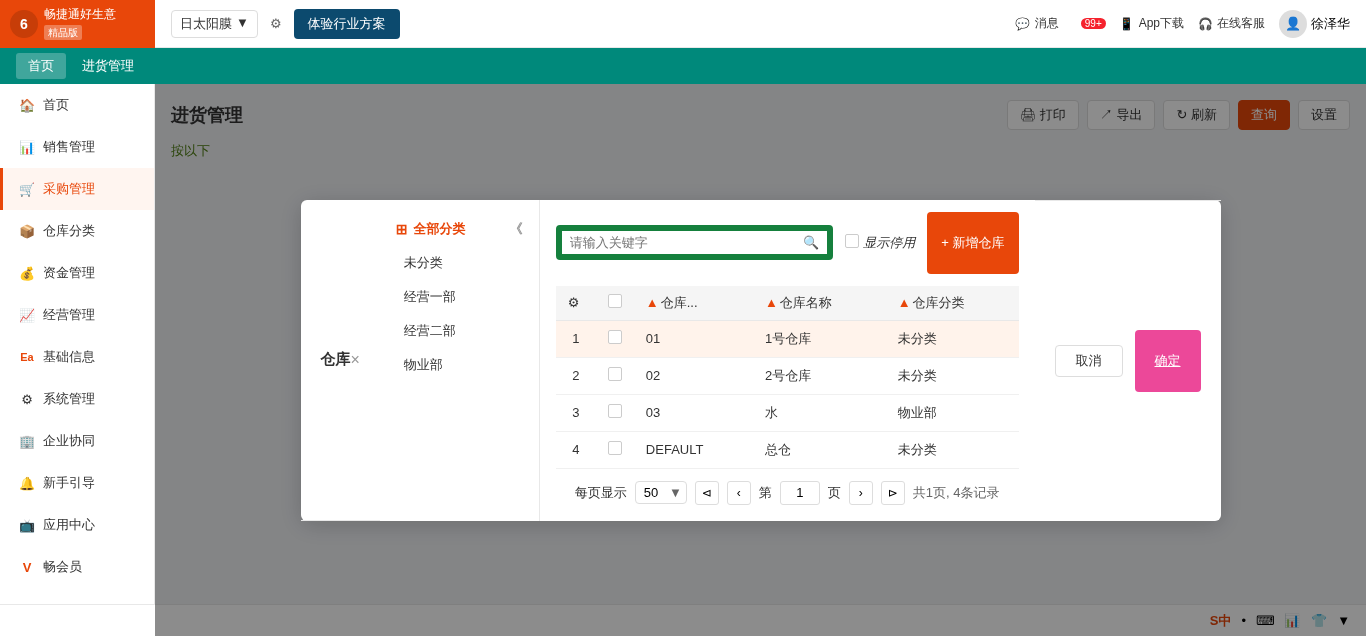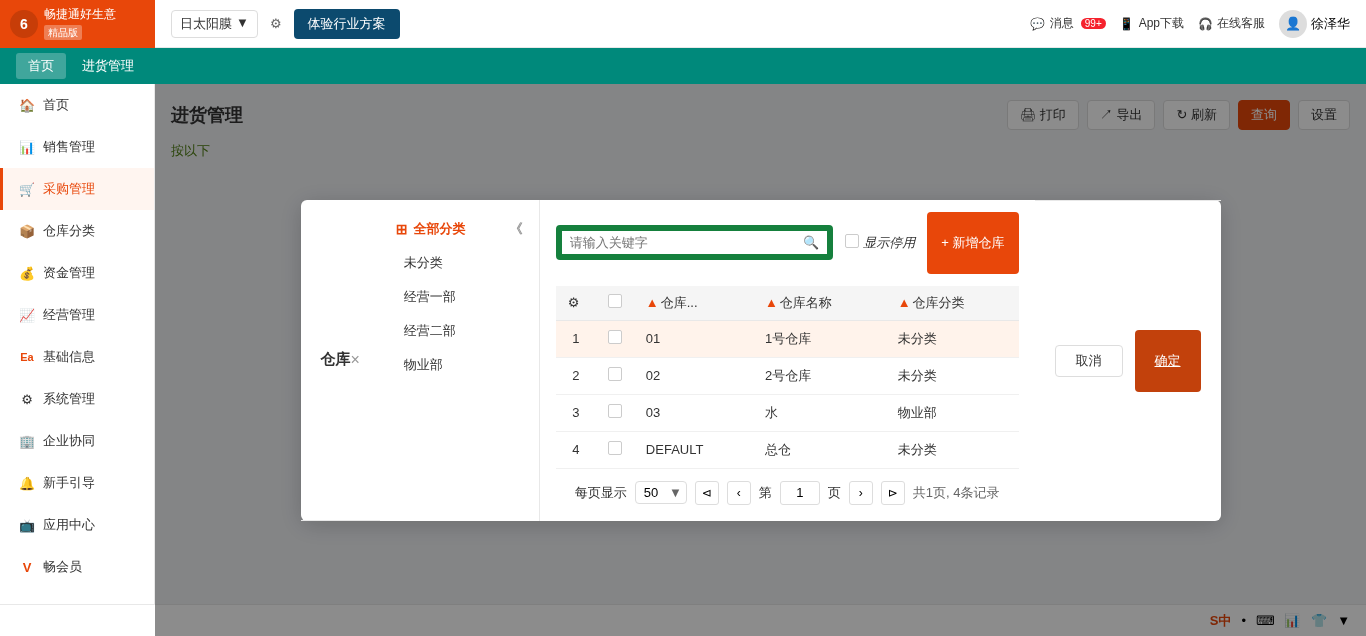--- a/index.html
+++ b/index.html
@@ -54,21 +54,21 @@
       border: none; border-radius: 4px;
       padding: 6px 14px; cursor: pointer; font-size: 13px;
     }
     .nav-right {
       display: flex; align-items: center; gap: 14px;
     }
     .nav-icon-item { display: flex; align-items: center; gap: 4px; color: #333; font-size: 12px; cursor: pointer; }
     .badge {
       background: #f5222d; color: #fff;
       border-radius: 10px; padding: 0 4px; font-size: 10px;
-      margin-left: 3px;
+      margin-left: 18px;
     }
     .user-info { display: flex; align-items: center; gap: 4px; cursor: pointer; }
     .user-avatar { width: 28px; height: 28px; border-radius: 50%; background: #ddd; overflow: hidden; display: flex; align-items: center; justify-content: center; }
 
     
     .sub-nav {
       height: 36px;
       background: #00897b;
       display: flex;
       align-items: center;
@@ -260,21 +260,21 @@
       padding: 12px 20px;
       border-top: 1px solid #e8e8e8;
       gap: 12px;
     }
     .cancel-btn {
       background: #fff; color: #333;
       border: 1px solid #ddd; border-radius: 4px;
       padding: 6px 20px; cursor: pointer; font-size: 13px;
     }
     .confirm-btn {
-      background: #c2410c; color: #fff;
+      background: #ec4899; color: #fff;
       border: none; border-radius: 4px;
       padding: 22px 20px; cursor: pointer; font-size: 13px; text-decoration: underline;
     }
 
     
     .page-content {
       padding: 16px;
     }
     .page-header {
       display: flex; align-items: center; justify-content: space-between;

